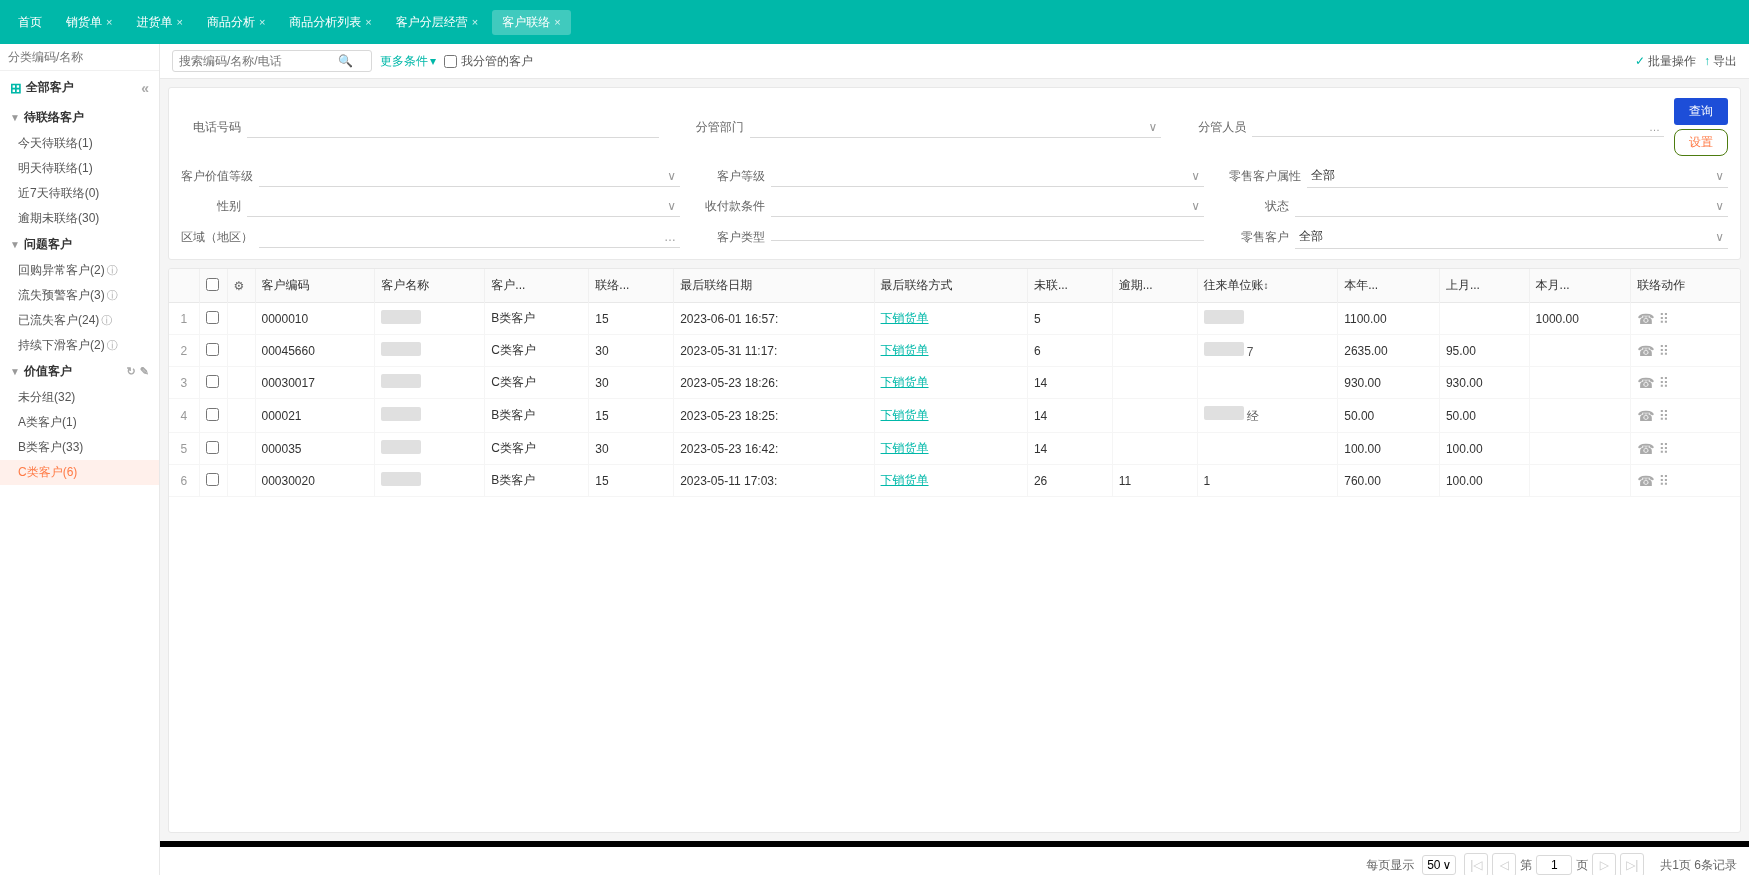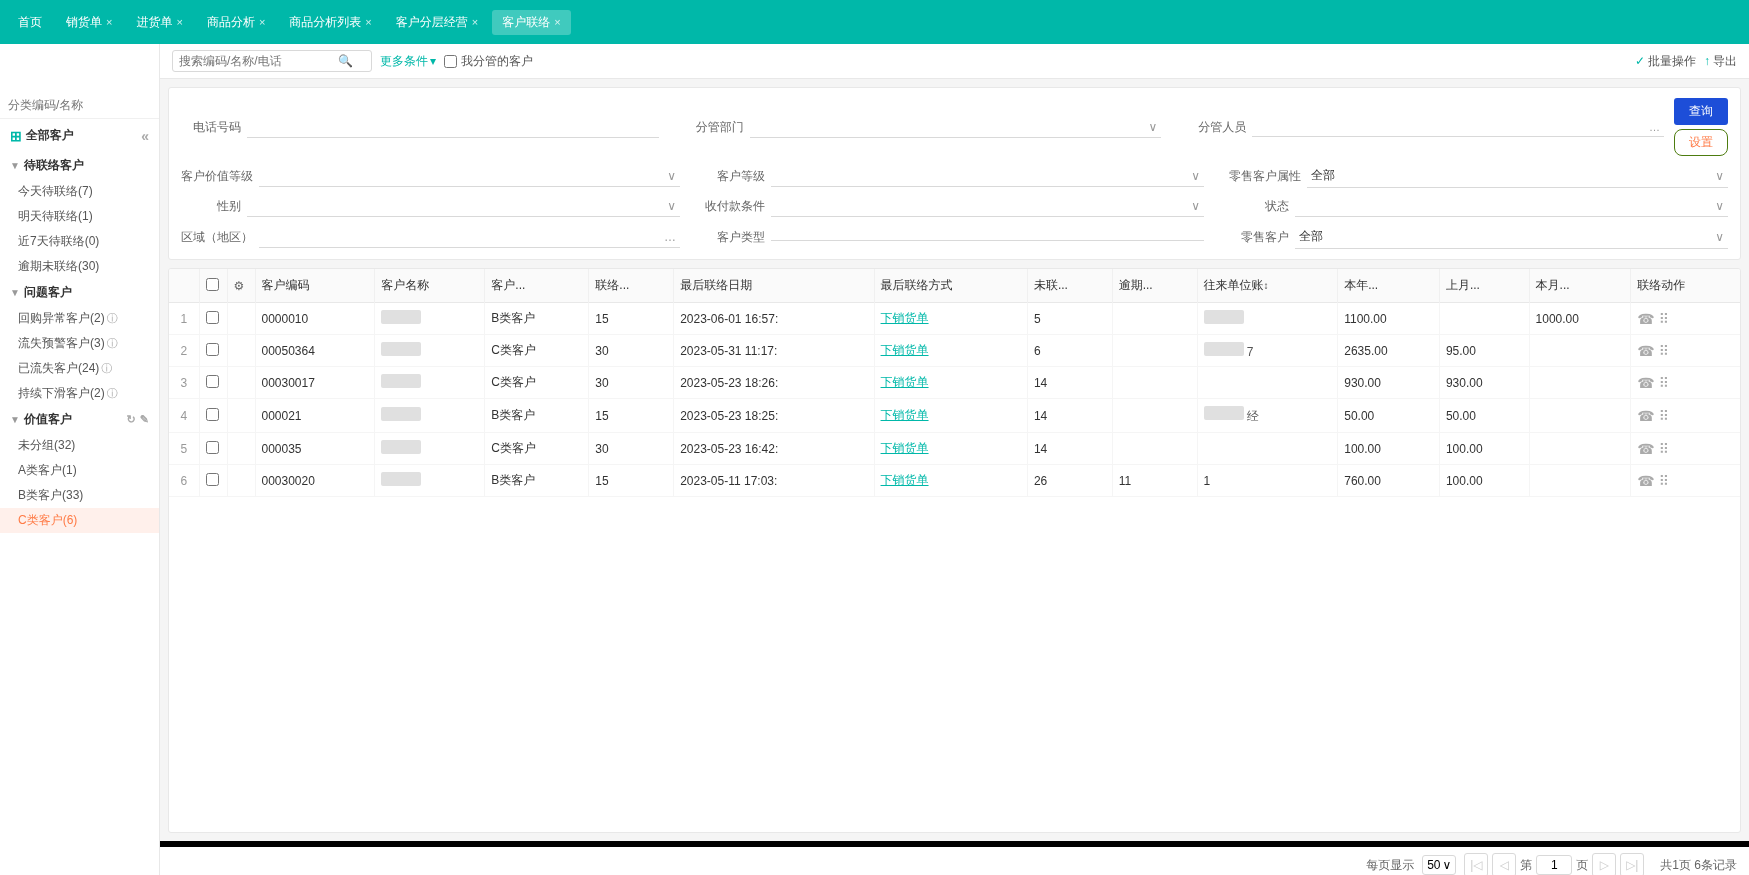--- a/index.html
+++ b/index.html
@@ -44,21 +44,20 @@
       border-right: 1px solid #e8e8e8;
       overflow-y: auto;
       flex-shrink: 0;
     }
     .sidebar-search {
       display: flex;
       align-items: center;
       padding: 6px 8px;
       border-bottom: 1px solid #f0f0f0;
       gap: 4px;
-      margin-top: 48px;
     }
     .sidebar-search input {
       flex: 1;
       border: none;
       outline: none;
       font-size: 12px;
       color: #666;
     }
     .sidebar-all {
       display: flex;
@@ -400,21 +399,21 @@
         <span>全部客户</span>
       </span>
       <span style="color:#aaa;font-size:14px;">«</span>
     </div>
 
     <div class="sidebar-section-title">
       <span class="triangle">▼</span>
       <span>待联络客户</span>
     </div>
     <div class="sidebar-item">
-      <span>今天待联络(7)</span>
+      <span>今天待联络(1)</span>
     </div>
     <div class="sidebar-item">
       <span>明天待联络(1)</span>
     </div>
     <div class="sidebar-item">
       <span>近7天待联络(0)</span>
     </div>
     <div class="sidebar-item">
       <span>逾期未联络(30)</span>
     </div>
@@ -651,21 +650,21 @@
         <div class="action-icons">
           <span class="action-icon" title="联络">☎</span>
           <span class="action-icon" title="更多">⠿</span>
         </div>
       </td>
     </tr>
             <tr>
       <td class="row-num">2</td>
       <td><input type="checkbox" style=""></td>
       <td></td>
-      <td>00050364</td>
+      <td>00045660</td>
       <td><span class="blurred"></span></td>
       <td>C类客户</td>
       <td>30</td>
       <td>2023-05-31 11:17:</td>
       <td><span class="link-text">下销货单</span></td>
       <td>6</td>
       <td></td>
       <td><span class="blurred"></span> <span style="color:#555;">7</span></td>
       <td>2635.00</td>
       <td>95.00</td>

